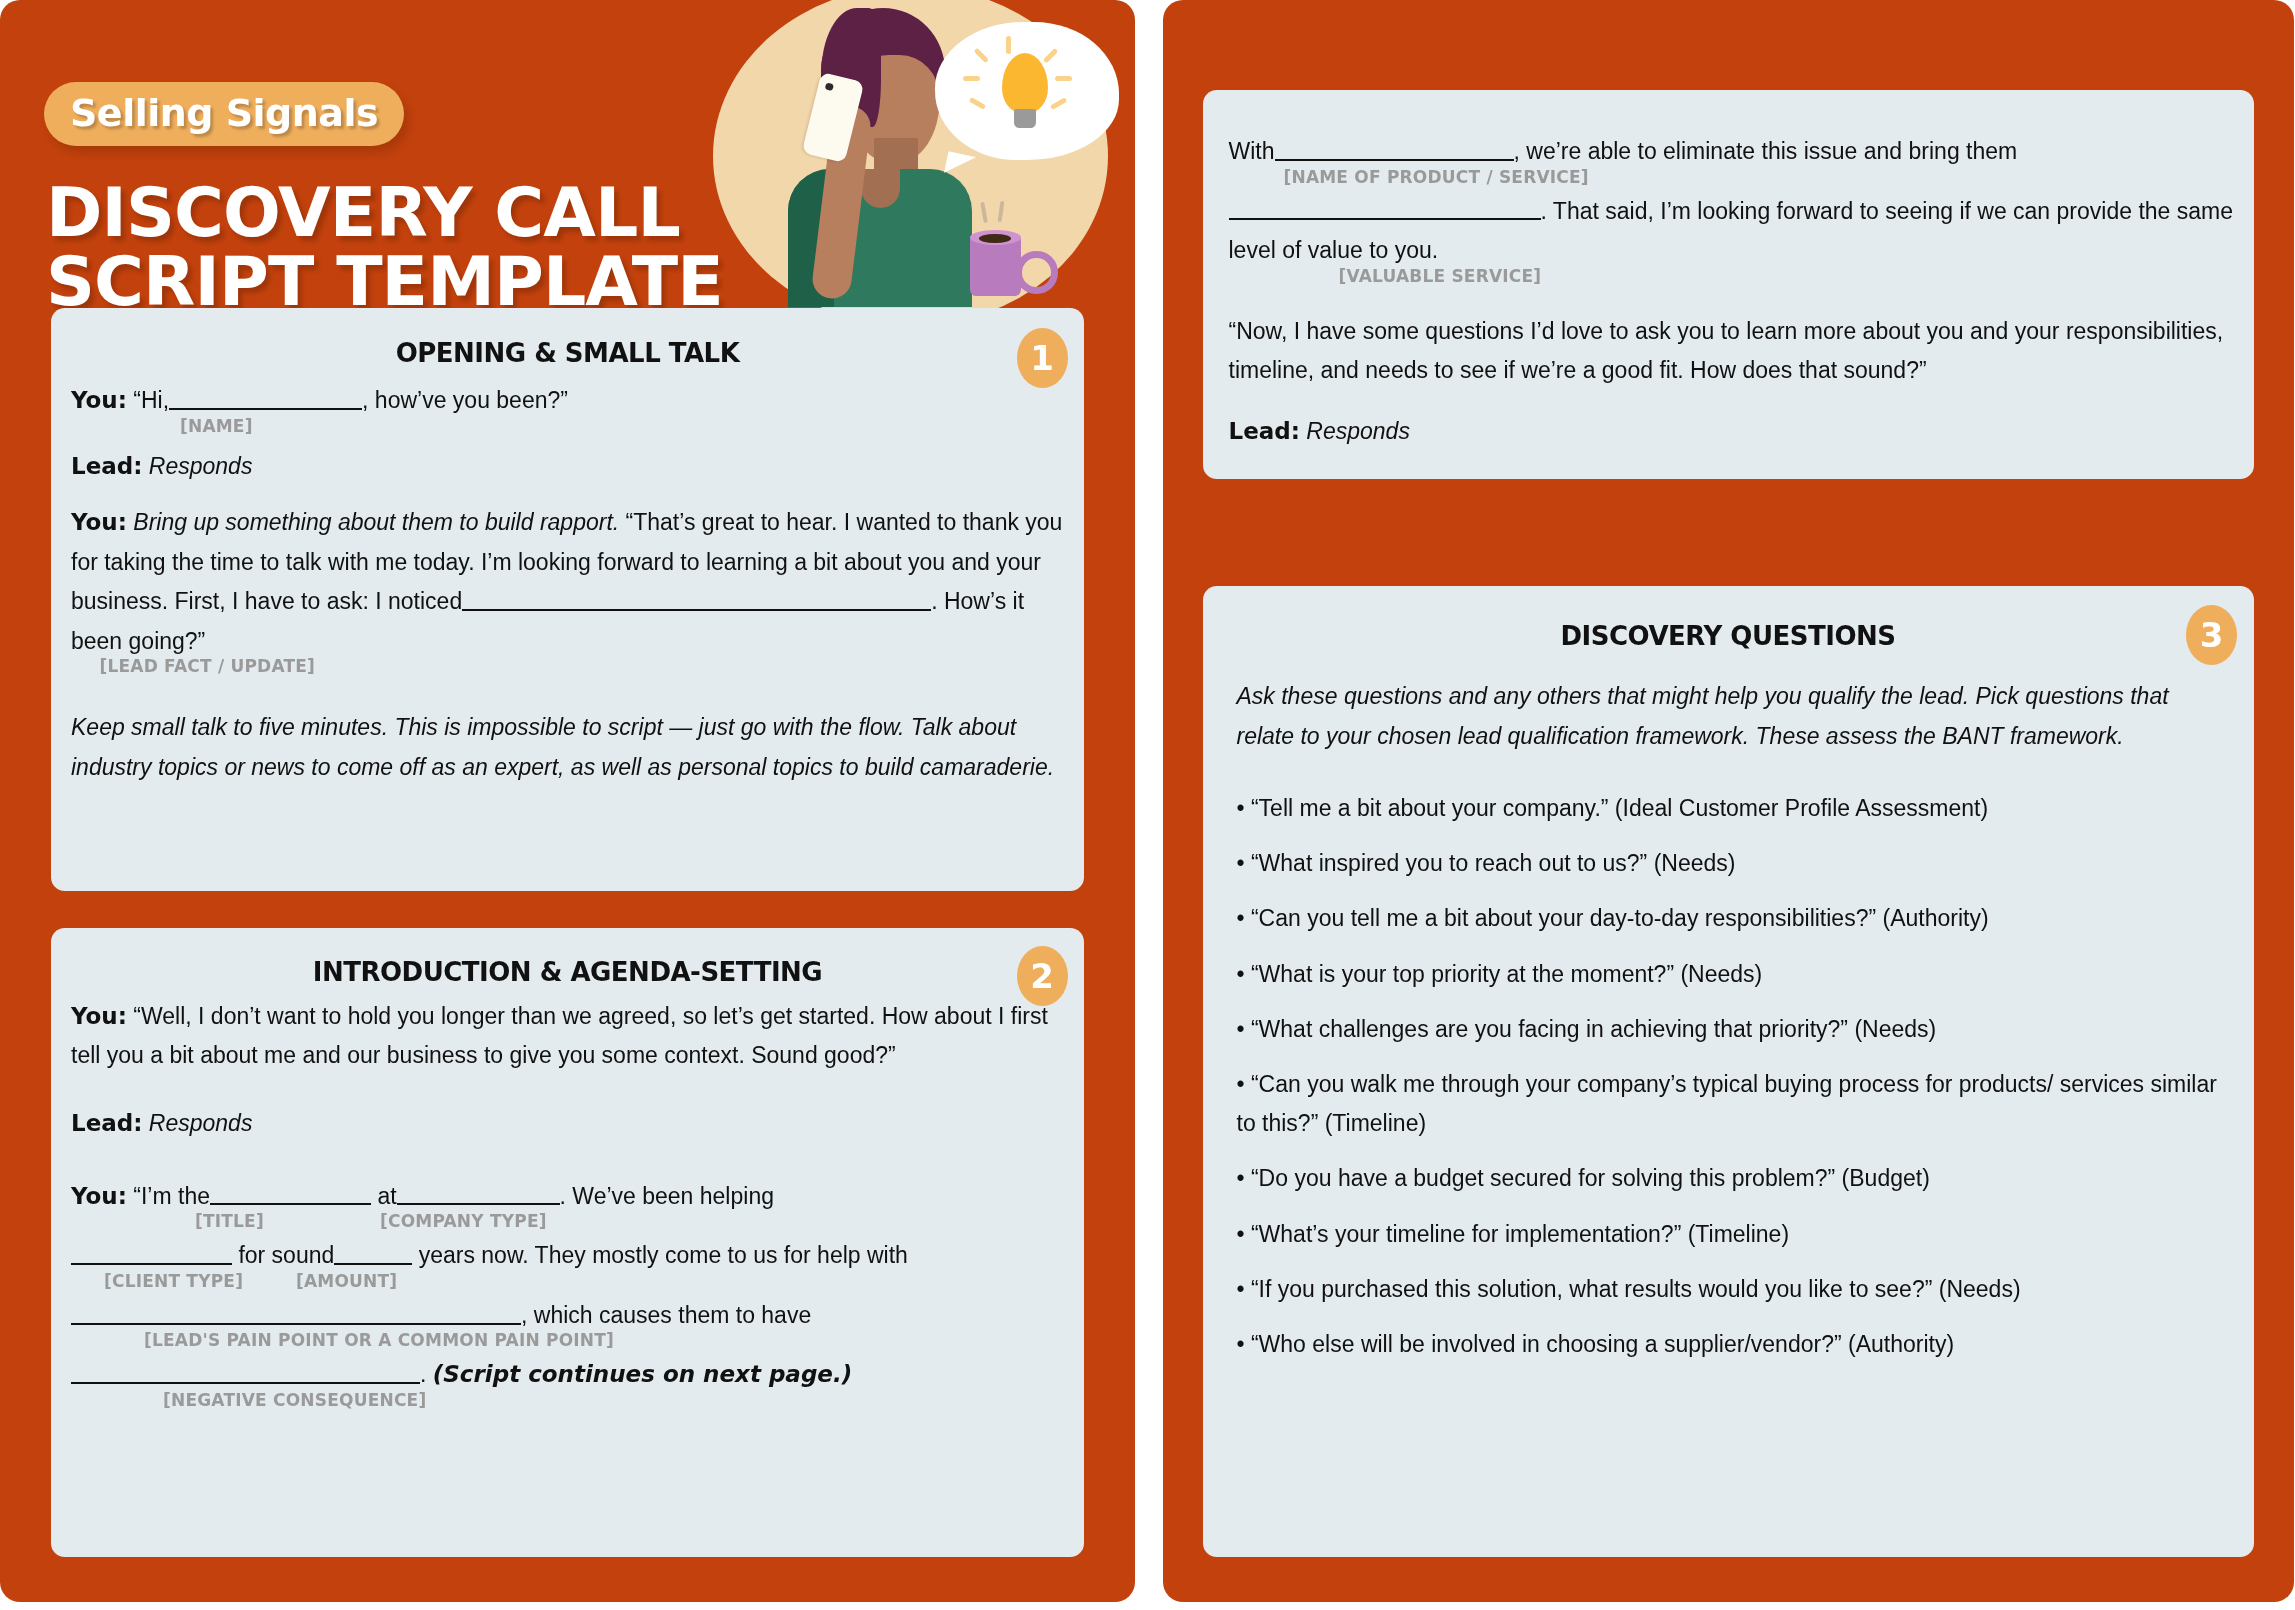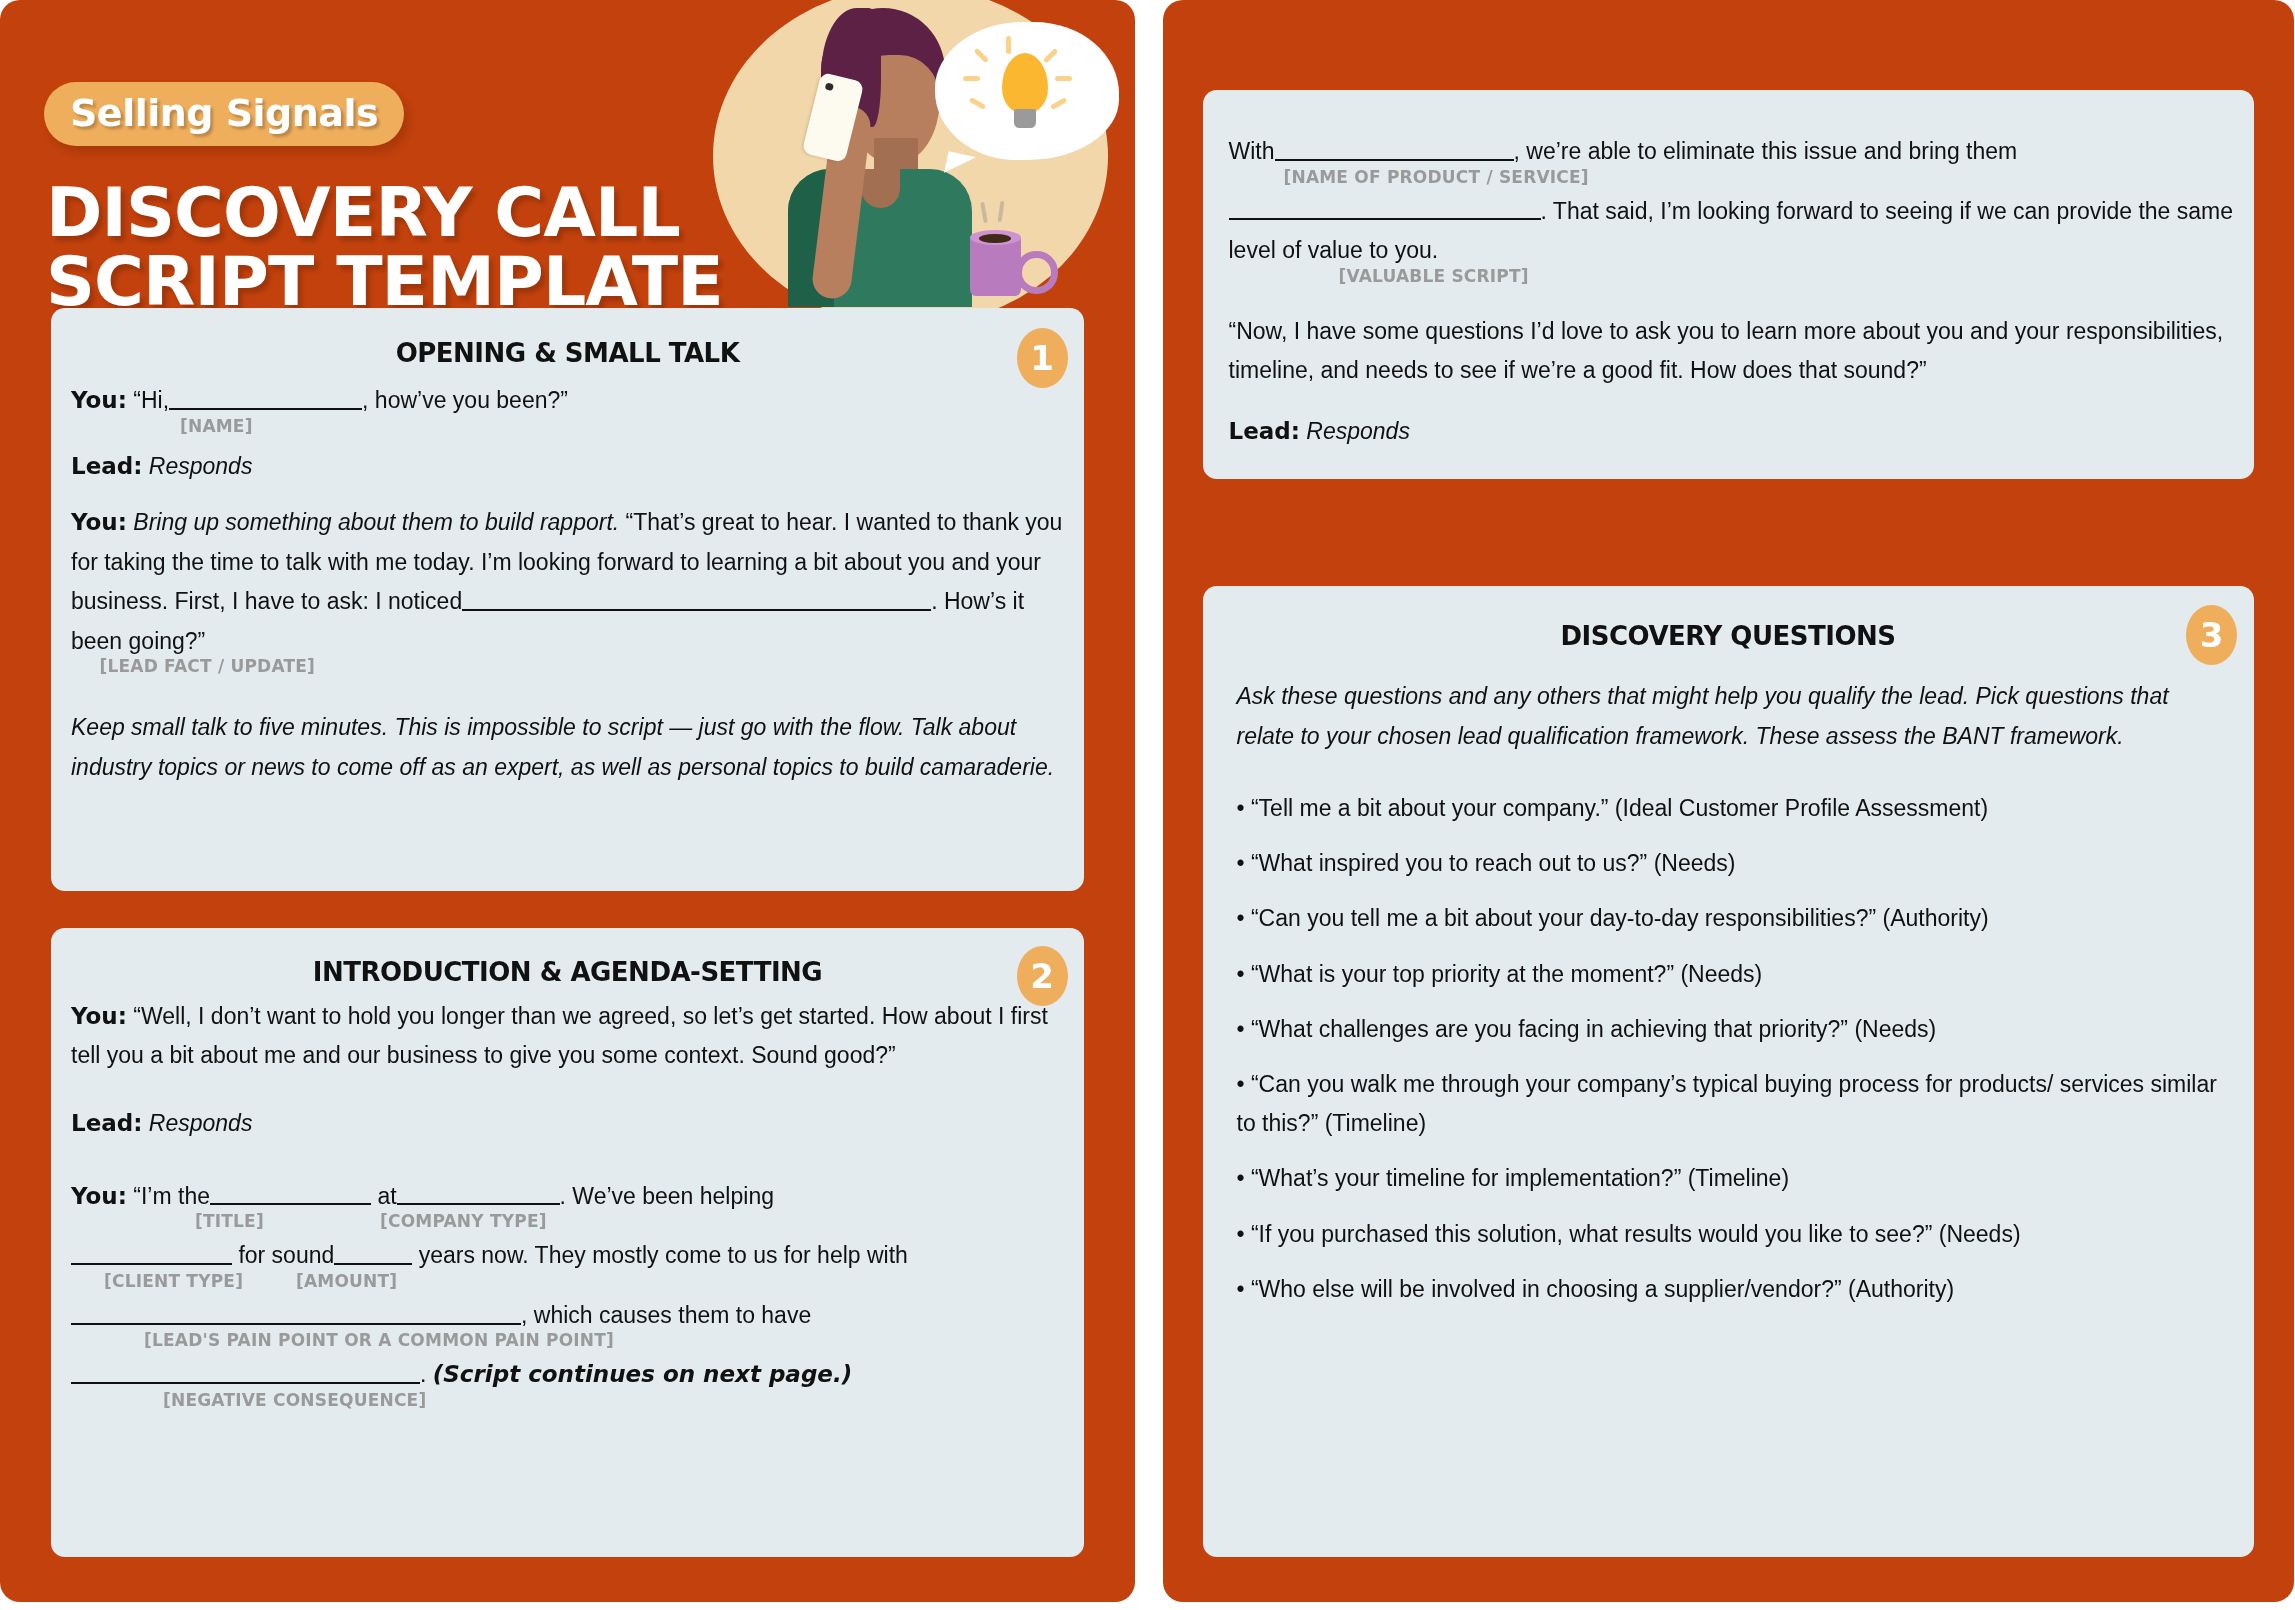--- a/index.html
+++ b/index.html
@@ -290,21 +290,21 @@
         <div>
           <span>With</span><span class="blank" style="width:239px;"></span><span>, we’re able to eliminate this issue and bring them</span>
         </div>
         <div class="hint-row">
             <span class="hint" style="left:55px;">[NAME OF PRODUCT / SERVICE]</span>
           </div>
         <div>
           <span class="blank" style="width:312px;"></span><span>. That said, I’m looking forward to seeing if we can provide the same level of value to you.</span>
         </div>
         <div class="hint-row">
-            <span class="hint" style="left:110px;">[VALUABLE SCRIPT]</span>
+            <span class="hint" style="left:110px;">[VALUABLE SERVICE]</span>
           </div>
         <div style="height:21px;"></div>
         <div>
           <span>“Now, I have some questions I’d love to ask you to learn more about you and your responsibilities, timeline, and needs to see if we’re a good fit. How does that sound?”</span>
         </div>
         <div style="height:21px;"></div>
         <div>
           <b>Lead:</b>
           <span class="ital">Responds</span>
         </div>
@@ -315,20 +315,21 @@
       <div class="badge" style="top:19px;">3</div>
       <div class="card-title" style="margin:35px 69px 0 69px;">DISCOVERY QUESTIONS</div>
       <div class="body-txt ital" style="margin:26px 34px 0 34px;">Ask these questions and any others that might help you qualify the lead. Pick questions that relate to your chosen lead qualification framework. These assess the BANT framework.</div>
       <div class="body-txt bullets" style="margin:33px 27.5px 0 34px;">
         <p>• <span>“Tell me a bit about your company.” (Ideal Customer Profile Assessment)</span></p>
         <p>• <span>“What inspired you to reach out to us?” (Needs)</span></p>
         <p>• <span>“Can you tell me a bit about your day-to-day responsibilities?” (Authority)</span></p>
         <p>• <span>“What is your top priority at the moment?” (Needs)</span></p>
         <p>• <span>“What challenges are you facing in achieving that priority?” (Needs)</span></p>
         <p>• <span>“Can you walk me through your company’s typical buying process for products/ services similar to this?” (Timeline)</span></p>
+        <p>• <span>“Do you have a budget secured for solving this problem?” (Budget)</span></p>
         <p>• <span>“What’s your timeline for implementation?” (Timeline)</span></p>
         <p>• <span>“If you purchased this solution, what results would you like to see?” (Needs)</span></p>
         <p>• <span>“Who else will be involved in choosing a supplier/vendor?” (Authority)</span></p>
       </div>
     </div>
   </div>
 
 </div>
 
 

